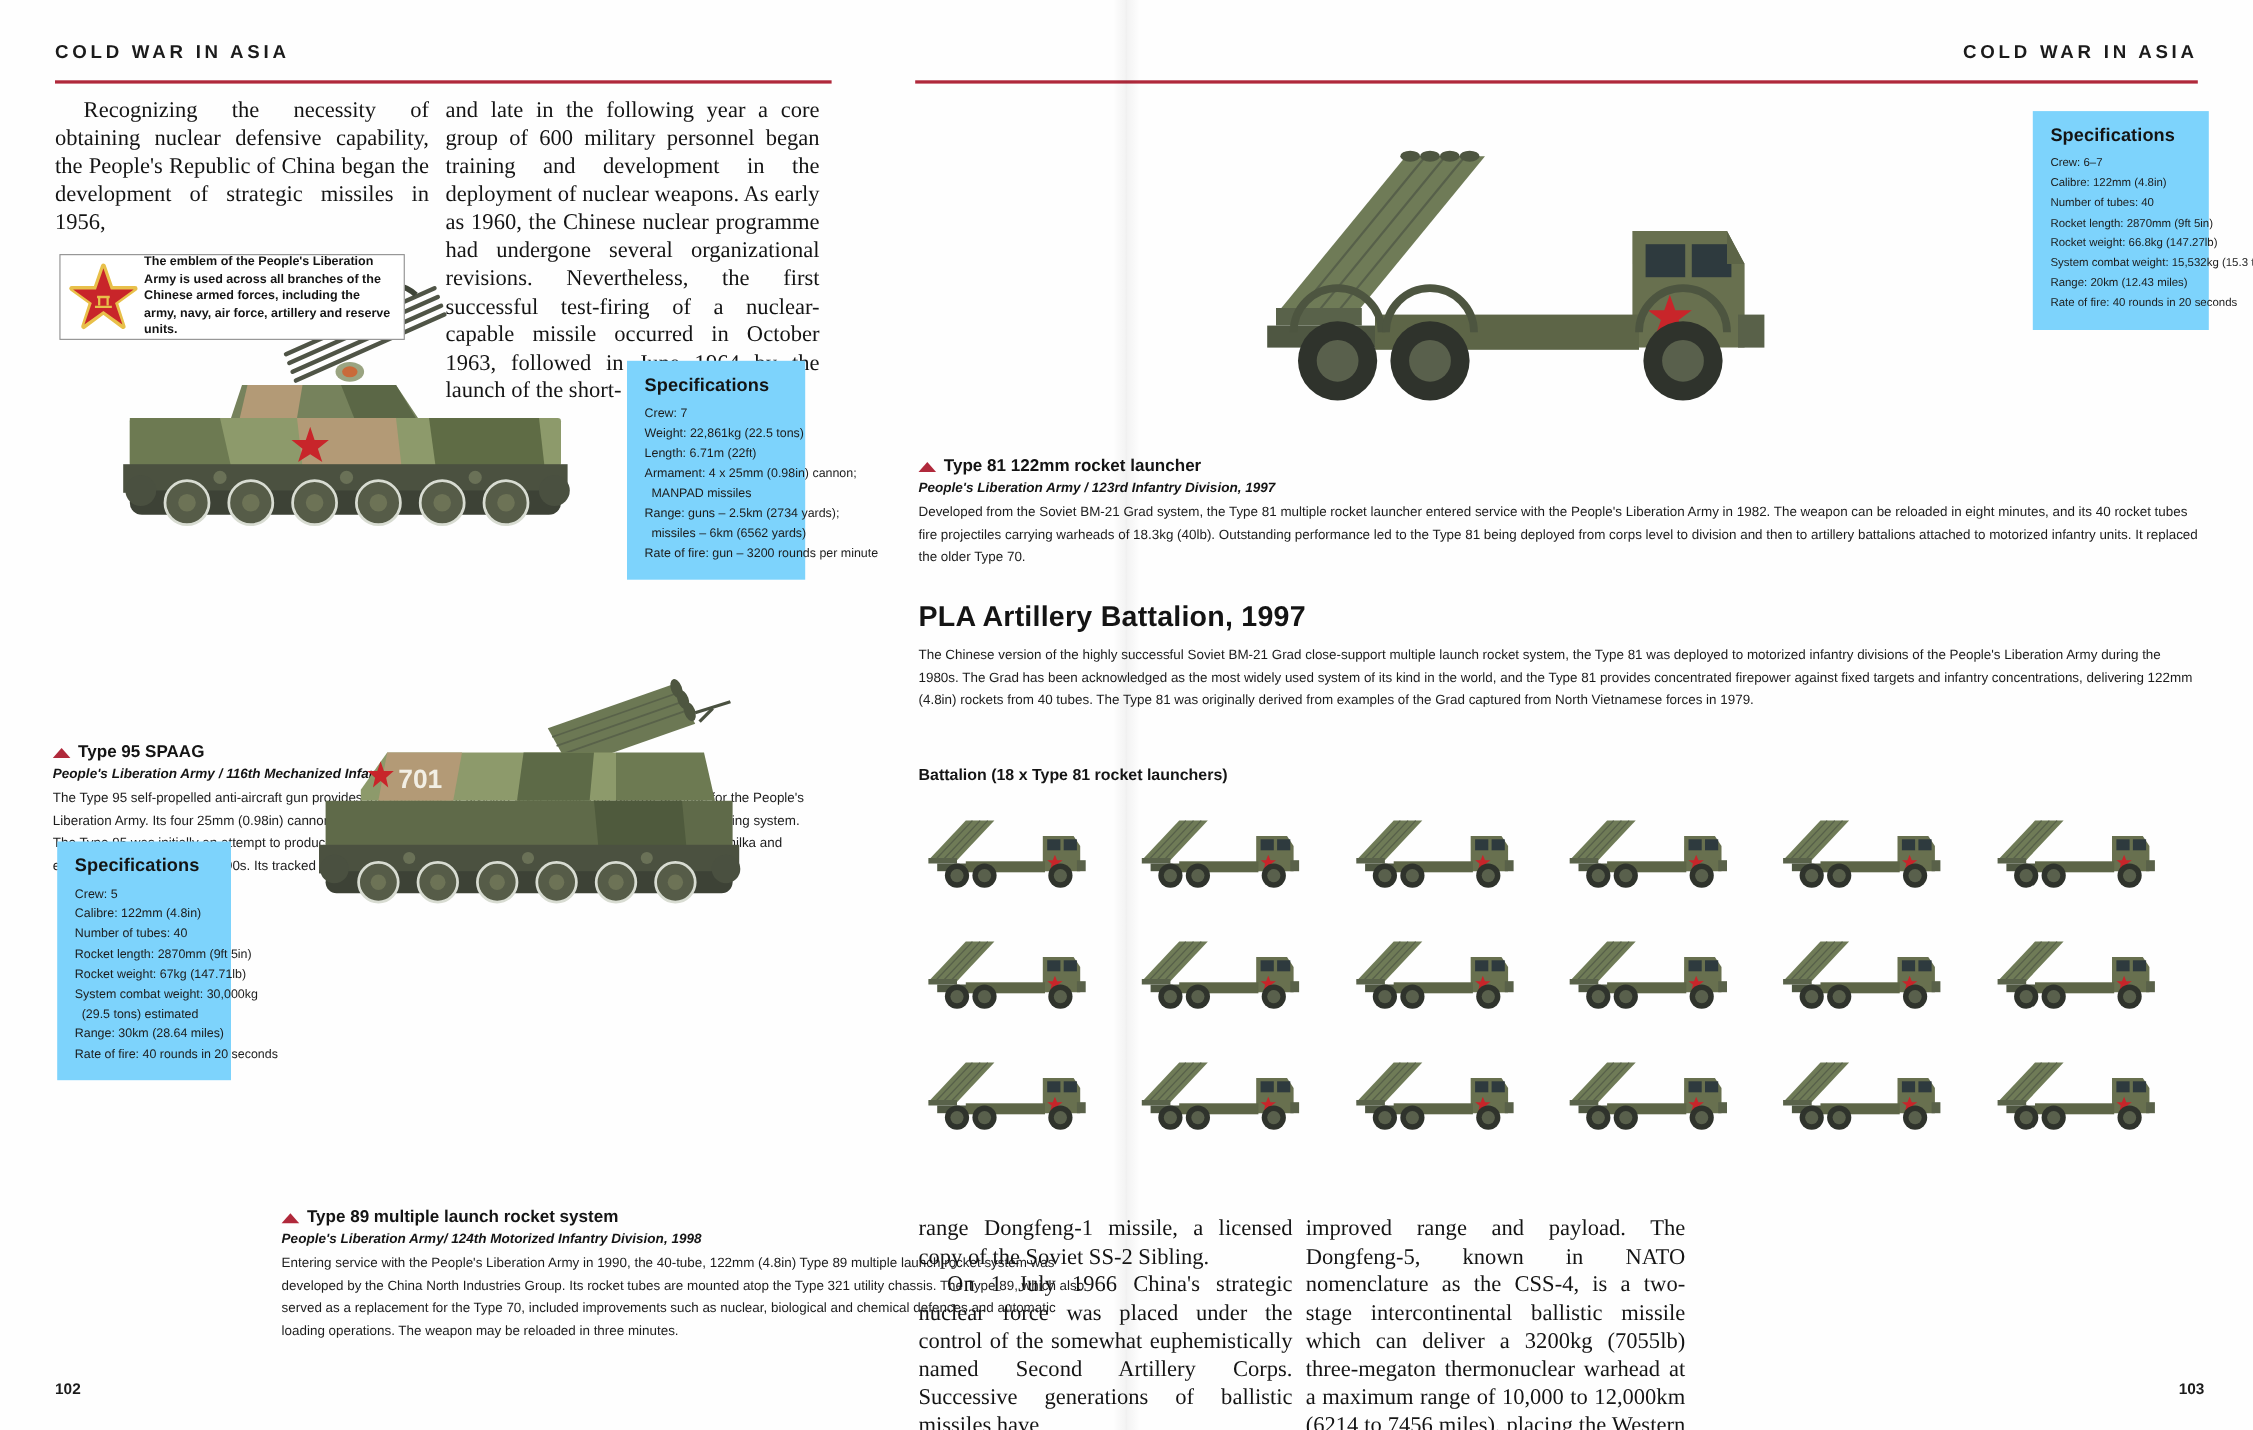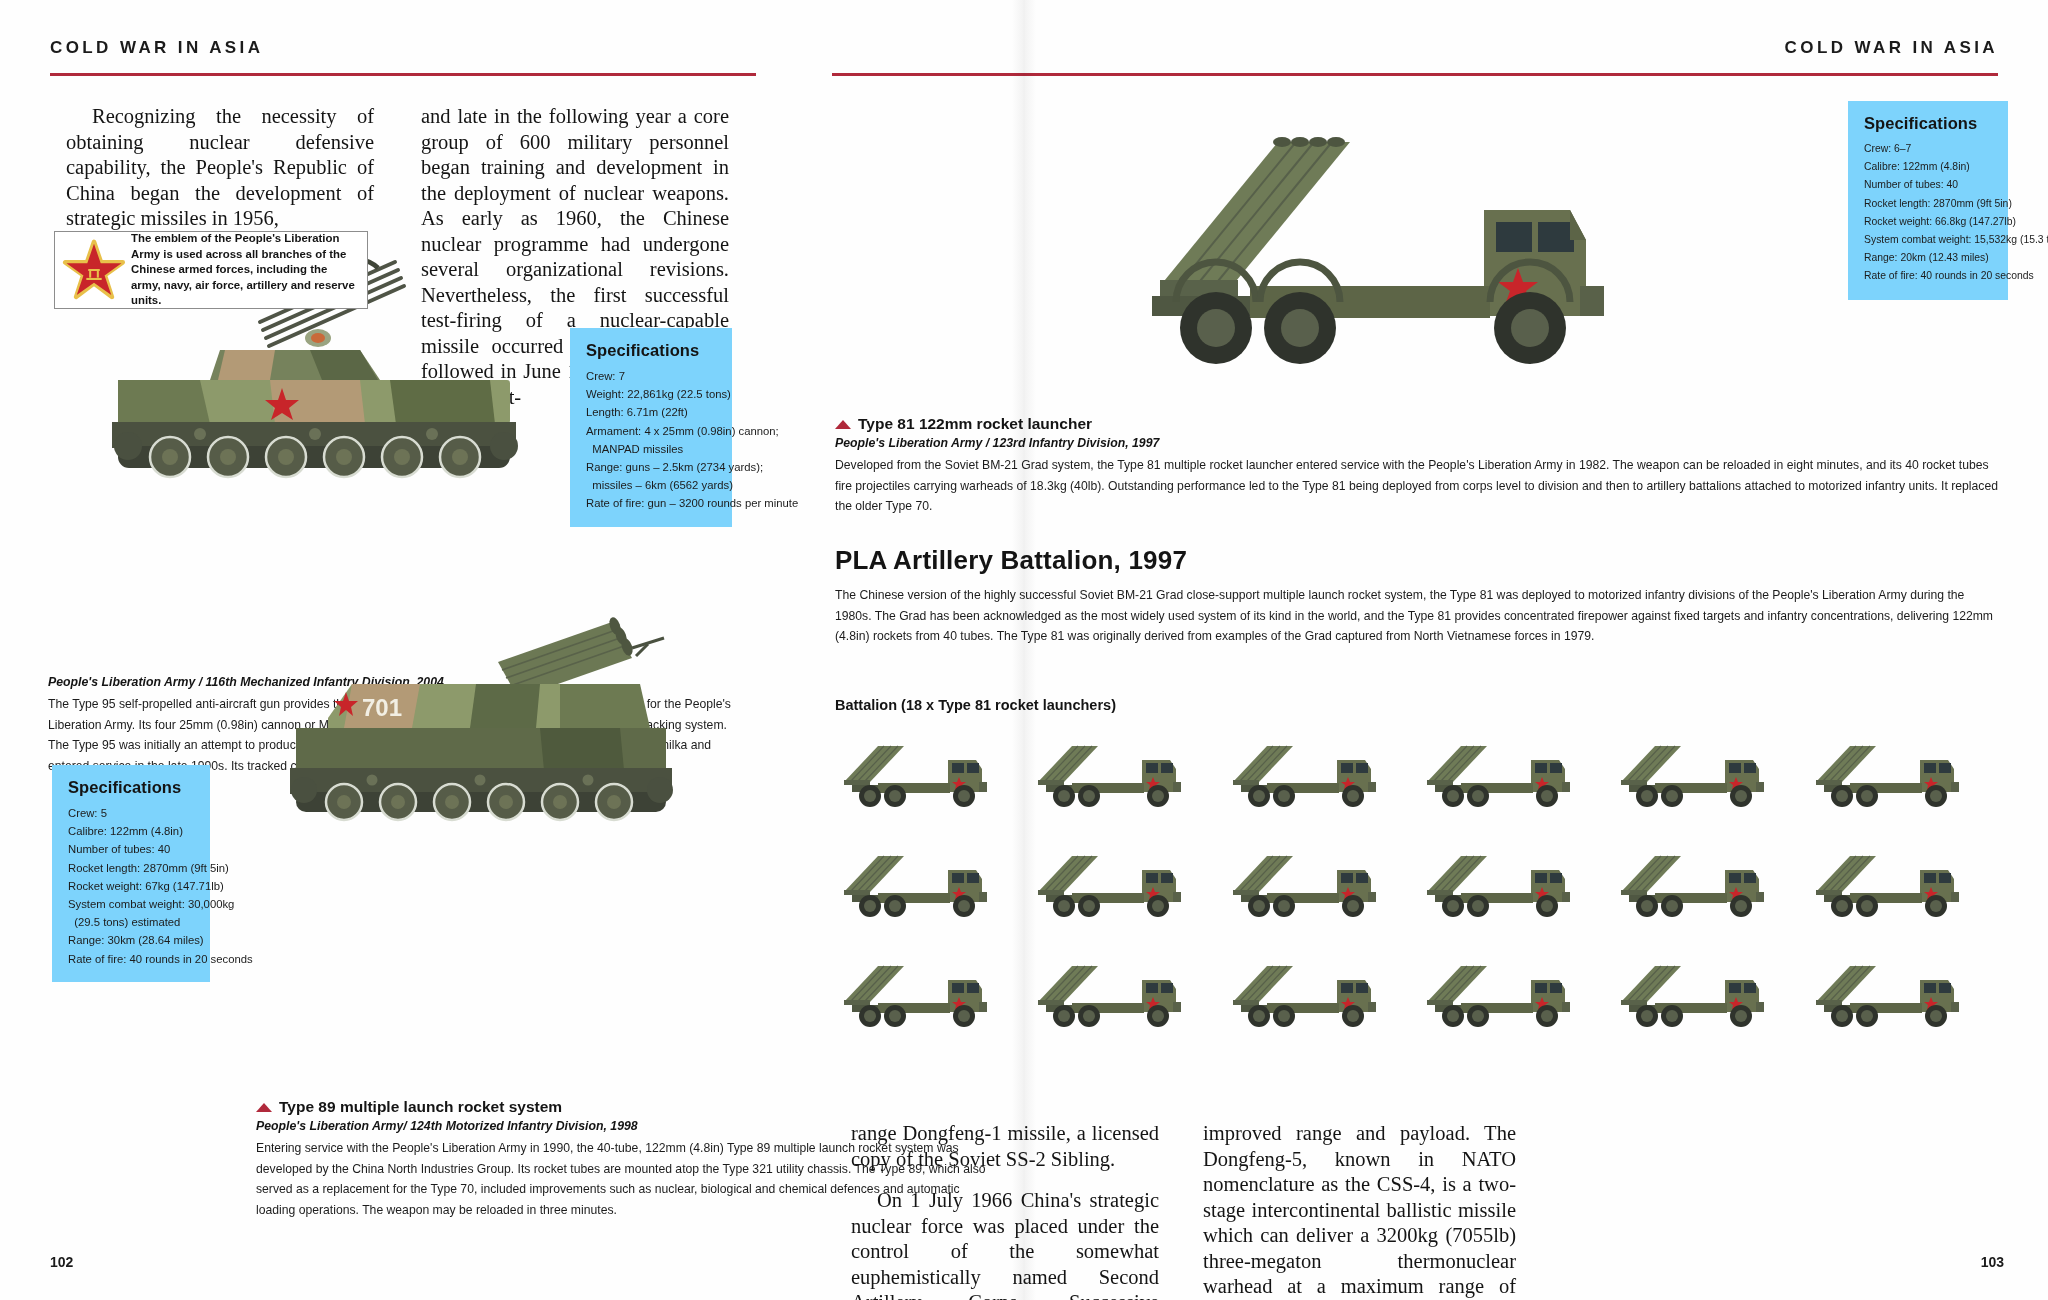--- a/index.html
+++ b/index.html
@@ -41,21 +41,21 @@
   .bodycol {
     position: absolute;
     font-family: "Liberation Serif", serif;
     font-size: 20.5px;
     line-height: 25.5px;
     color: #141414;
     text-align: justify;
     text-justify: inter-word;
     hyphens: none;
   }
-  .bodycol p { text-indent: 26px; margin: 16px; }
+  .bodycol p { text-indent: 26px; margin: 0; }
   .bodycol p.noindent { text-indent: 0; }
 
   .col-l1 { left: 50px;  top: 88px;  width: 340px; }
   .col-l2 { left: 405px; top: 88px;  width: 340px; }
 
   
   .emblem-box {
     position: absolute;
     left: 54px; top: 208px;
     width: 314px; height: 78px;
@@ -281,20 +281,24 @@
       <div class="spec-line">Weight: 22,861kg (22.5 tons)</div>
       <div class="spec-line">Length: 6.71m (22ft)</div>
       <div class="spec-line">Armament: 4 x 25mm (0.98in) cannon;</div>
       <div class="spec-line">  MANPAD missiles</div>
       <div class="spec-line">Range: guns – 2.5km (2734 yards);</div>
       <div class="spec-line">  missiles – 6km (6562 yards)</div>
       <div class="spec-line">Rate of fire: gun – 3200 rounds per minute</div>
     </div>
 
     <div class="capblock cap-t95">
+      <div class="cap-title">
+        <span class="tri"></span>
+        <span>Type 95 SPAAG</span>
+      </div>
       <div class="cap-sub">People's Liberation Army / 116th Mechanized Infantry Division, 2004</div>
       <div class="cap-body">The Type 95 self-propelled anti-aircraft gun provides the backbone of division-level mobile anti-aircraft defence for the People's Liberation Army. Its four 25mm (0.98in) cannon or MANPAD missiles are controlled by a relatively basic radar tracking system. The Type 95 was initially an attempt to produce a weapon equivalent to the performance of the Soviet ZSU-23-4 Shilka and entered service in the late 1990s. Its tracked chassis is common to numerous other vehicles.</div>
     </div>
 
     <div class="art art-t89">
       <svg viewBox="0 0 470 265" width="470" height="265">
 
         <g>
           <path d="M258 62 L372 22 L392 58 L278 98 Z" fill="#6c7854"></path>
           <g stroke="#59624a" stroke-width="1.6">

